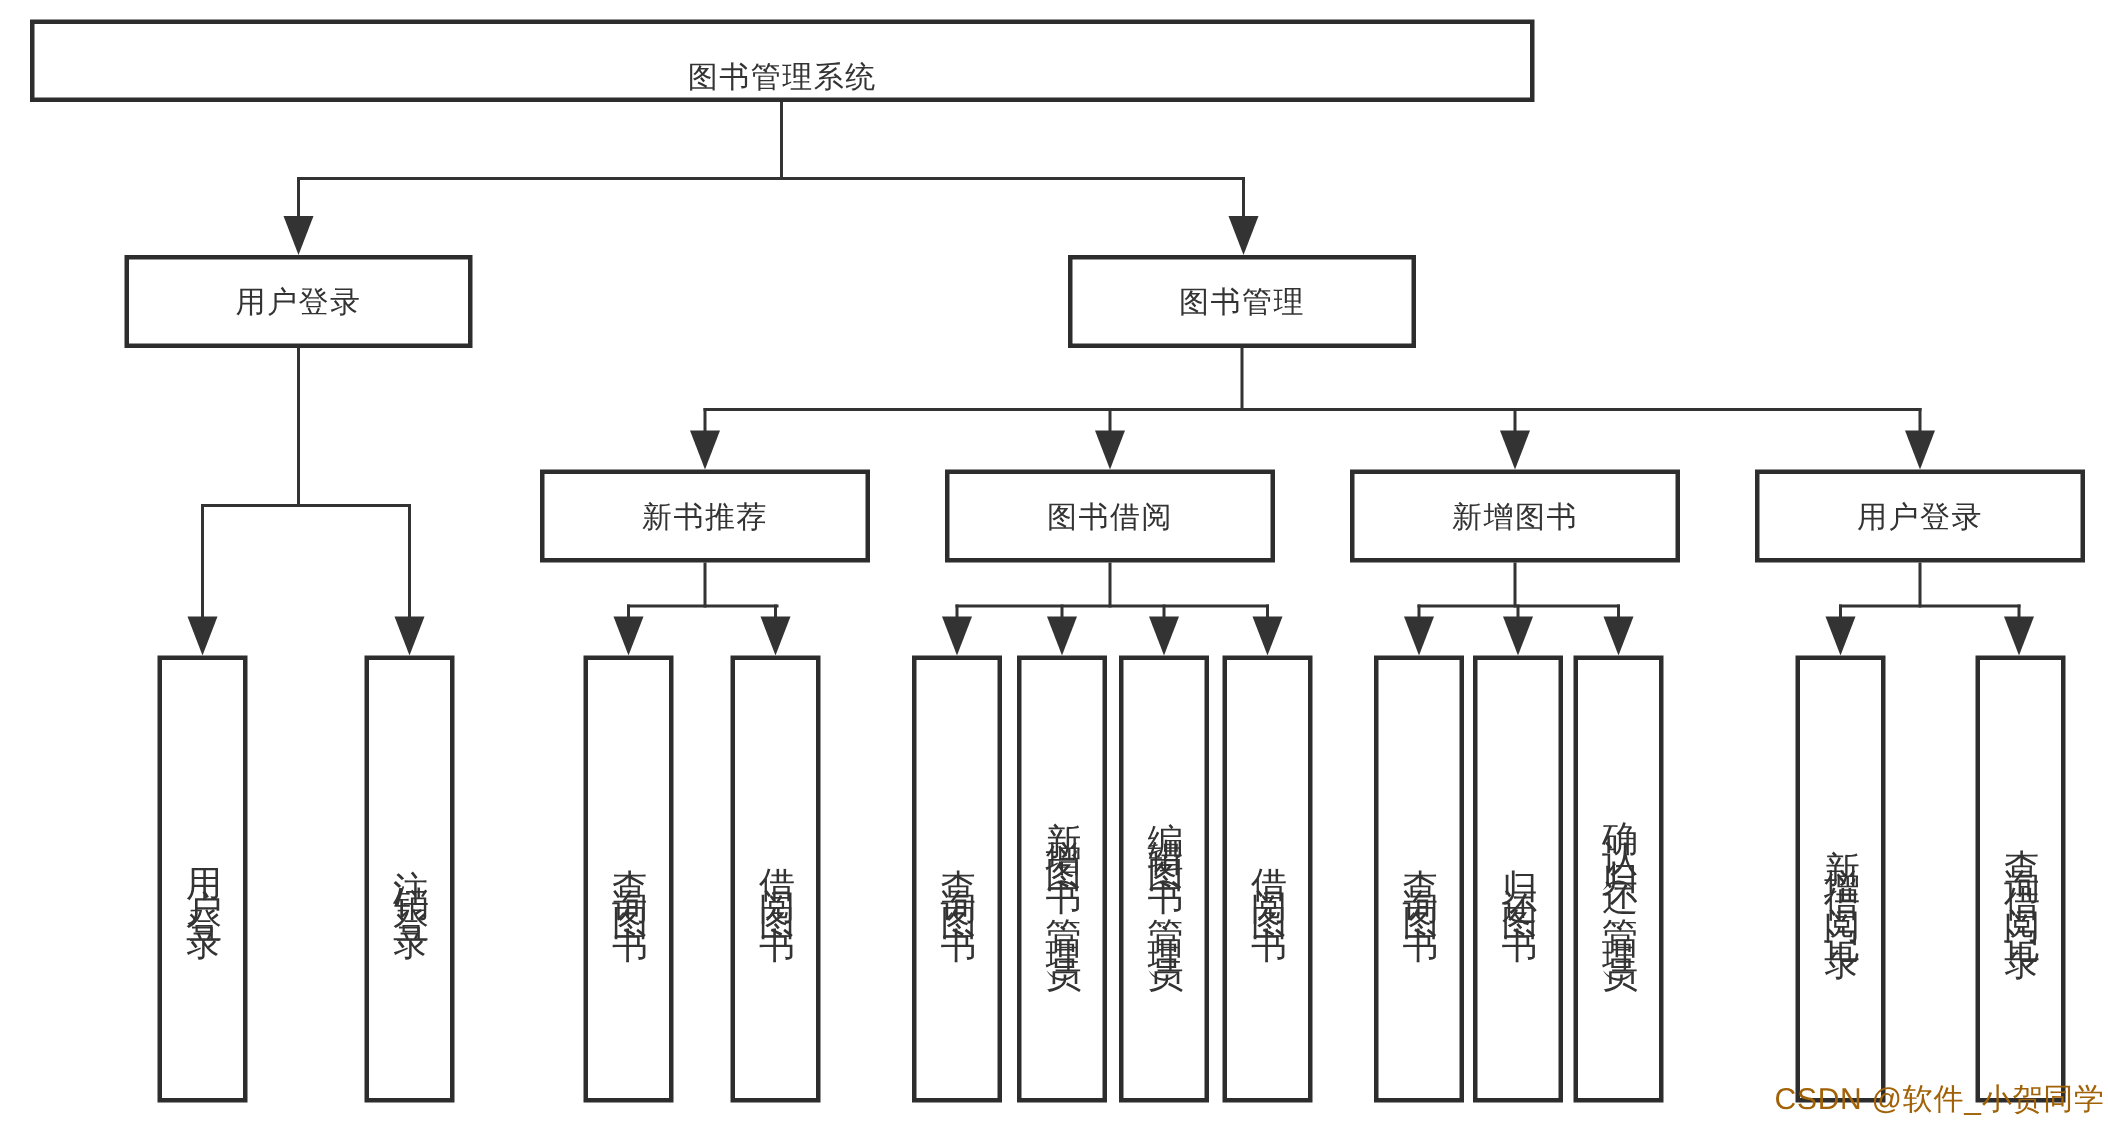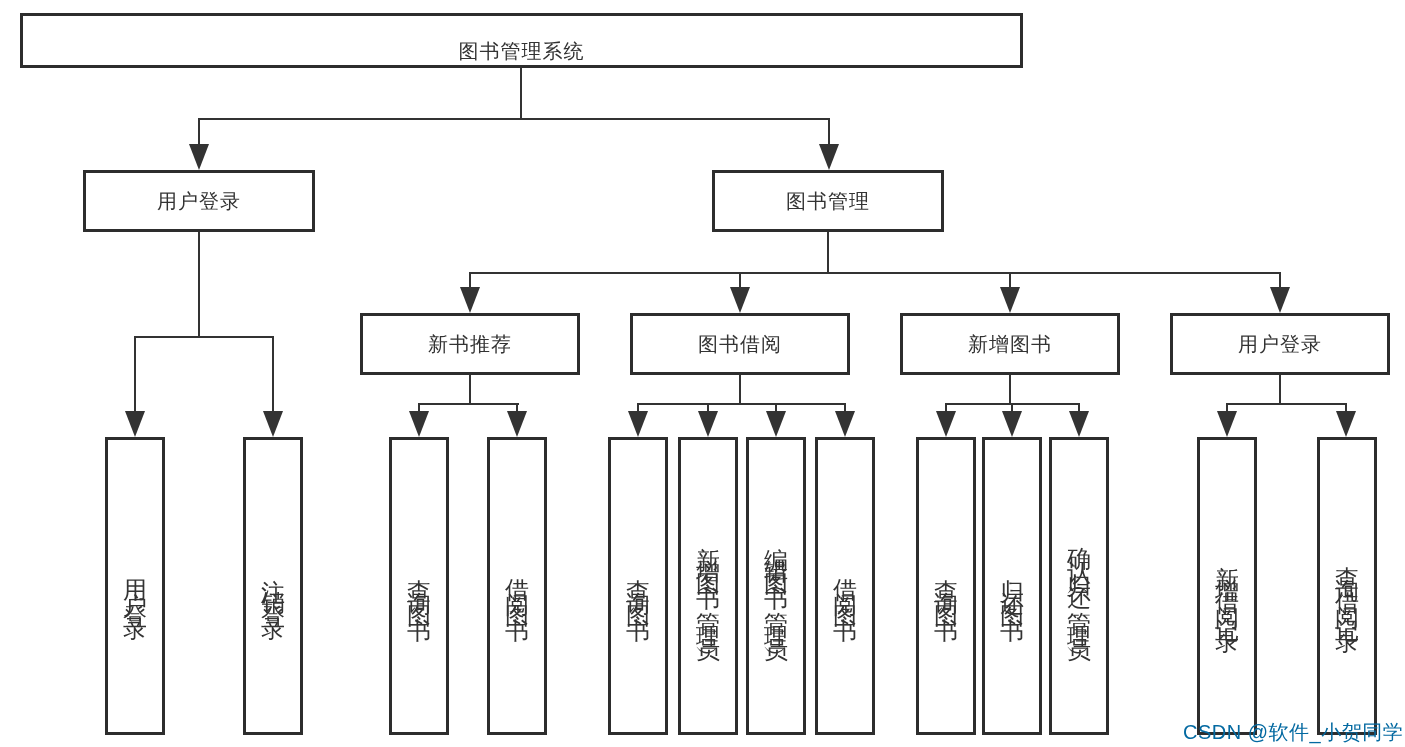--- a/index.html
+++ b/index.html
@@ -18,21 +18,21 @@
   }
   .v{position:absolute;width:2px;background:#333;}
   .h{position:absolute;height:2px;background:#333;}
   .arw{
     position:absolute;width:0;height:0;
     border-left:10px solid transparent;border-right:10px solid transparent;
     border-top:26px solid #333;
   }
   .watermark{
     position:absolute;left:1183px;top:719px;font-size:20px;
-    color:#0369a1;white-space:nowrap;letter-spacing:0.5px;
+    color:#a16207;white-space:nowrap;letter-spacing:0.5px;
   }
 </style>
 </head>
 <body>
 
 <div id="canvas">
 
   <div class="box" style="left:20px;top:13px;width:1003px;height:55px;align-items:flex-end;">
     <span class="hlabel">图书管理系统</span>
   </div>

